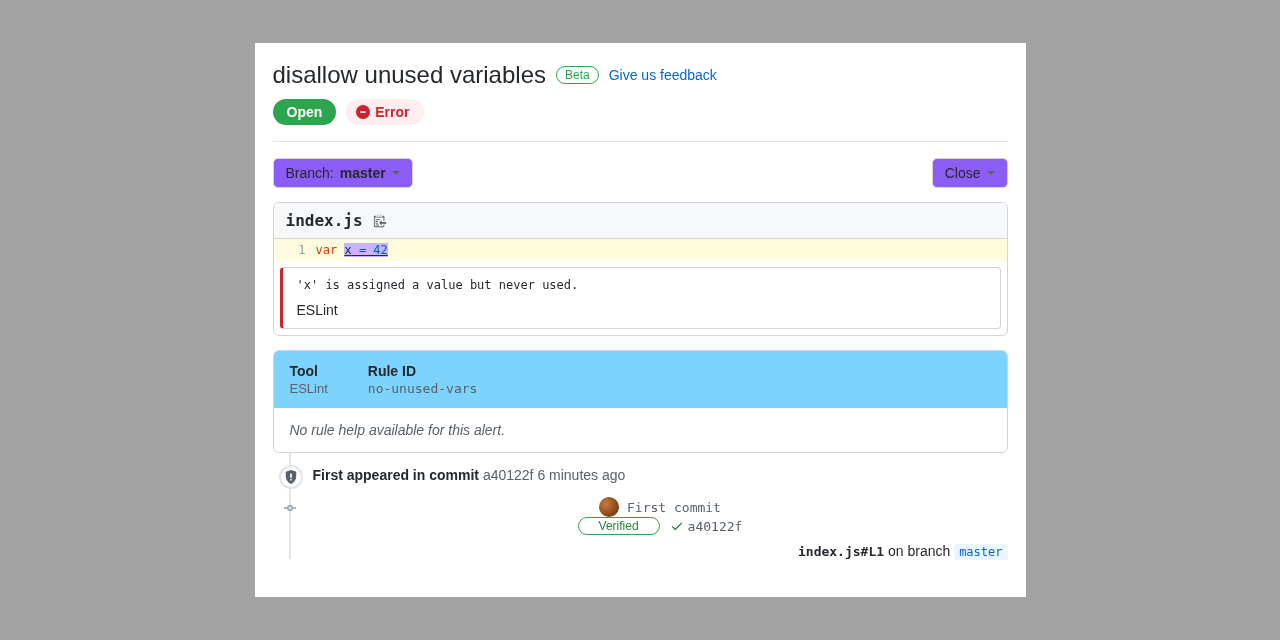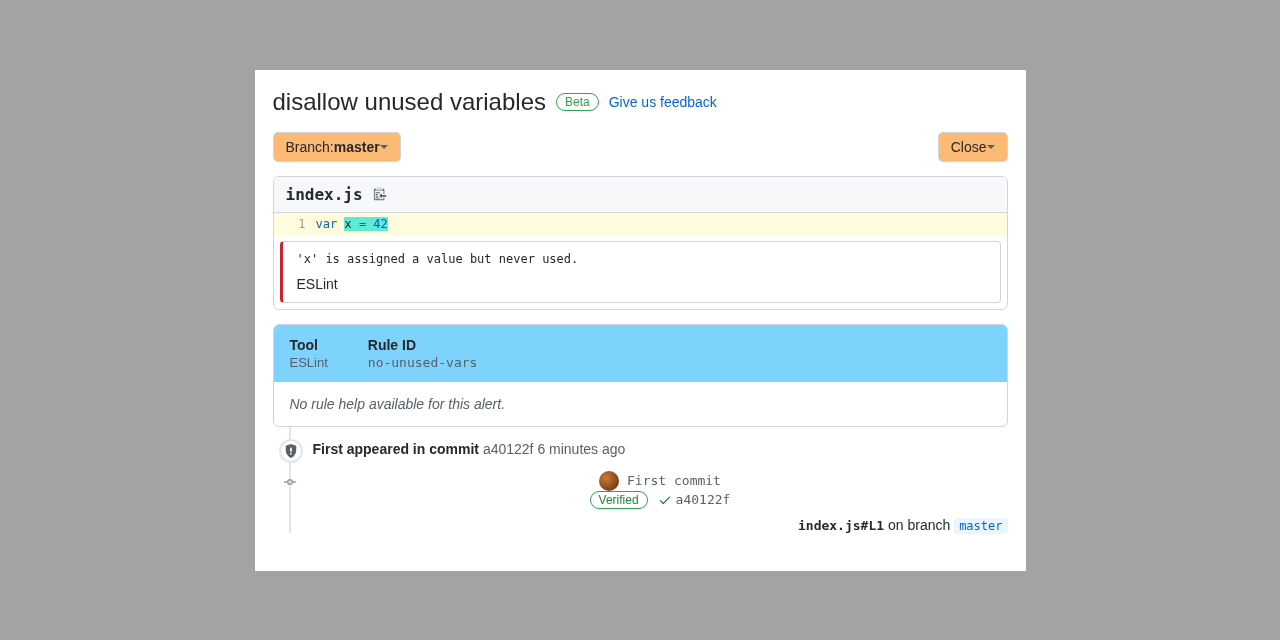--- a/index.html
+++ b/index.html
@@ -22,31 +22,31 @@
   .hdr { display:flex; align-items:center; gap:10px; }
   .title { font-size: 24px; font-weight:400; color:#24292e; }
   .beta { border:1px solid #2da44e; color:#2da44e; font-size:12px; border-radius:10px; padding:1px 8px; font-weight:500;}
   .feedback { color:#0366d6; font-size:14px; cursor:pointer; }
   .pills { display:flex; gap:10px; margin-top:10px; padding-bottom:16px; border-bottom:1px solid #e1e4e8; }
   .pill-open { background:#2da44e; color:#fff; border-radius:14px; padding:5px 14px; font-weight:600; font-size:14px; }
   .pill-error { background:#ffeef0; color:#cb2431; border-radius:14px; padding:5px 14px 5px 10px; font-weight:600; font-size:14px; display:flex; align-items:center; gap:5px; }
   .pill-error svg { fill:#cb2431; }
 
   .row2 { display:flex; justify-content:space-between; margin-top:16px; margin-bottom:14px; }
-  .btn { background:#fdba74; border:1px solid #d1d5da; border-radius:5px; padding:6px 12px; font-size:14px; color:#24292e; cursor:pointer; display:flex; align-items:center; gap:0; }
+  .btn { background:#8b5cf6; border:1px solid #d1d5da; border-radius:5px; padding:6px 12px; font-size:14px; color:#24292e; cursor:pointer; display:flex; align-items:center; gap:6px; }
   .btn .caret { width:0; height:0; border-left:4px solid transparent; border-right:4px solid transparent; border-top:4px solid #586069; display:inline-block; }
 
   .codebox { border:1px solid #d1d5da; border-radius:6px; overflow:hidden; }
   .codehdr { background:#f6f8fa; border-bottom:1px solid #d1d5da; padding:8px 12px; display:flex; align-items:center; gap:10px; font-family: SFMono-Regular, Consolas, monospace; font-size:16px; font-weight:600;}
   .copyico { width:14px; height:14px; fill:#586069; cursor:pointer; }
   .codeline { display:flex; background:#fffbdd; font-family: SFMono-Regular, Consolas, monospace; font-size:12px; }
   .lineno { width:42px; text-align:right; color:#959da5; padding:4px 10px; background:#fffbdd; user-select:none;}
   .linecontent { padding:4px 0; }
-  .kw { color:#0369a1; }
-  .hl { background:#5eead4; }
+  .kw { color:#c2410c; }
+  .hl { background:#c4b5fd;text-decoration:underline; }
   .num { color:#005cc5; }
 
   .msgbox { margin:6px 6px 6px 6px; border:1px solid #d1d5da; border-left:3px solid #cb2431; border-radius:4px; padding:10px 14px; font-family: SFMono-Regular, Consolas, monospace; font-size:12px; color:#24292e; }
   .msgbox .tool { margin-top:10px; font-family: -apple-system, sans-serif; font-size:14px; color:#24292e; }
 
   .meta { border:1px solid #d1d5da; border-radius:6px; margin-top:14px; overflow:hidden;}
   .metatop { background:#7dd3fc; padding:12px 16px; display:flex; gap:40px; }
   .metatop .lbl { font-weight:600; font-size:14px; margin-bottom:2px;}
   .metatop .val { font-size:13px; color:#586069; }
   .metatop .mono { font-family: SFMono-Regular, Consolas, monospace; }
@@ -59,38 +59,47 @@
   .tl-badge svg{ fill:#586069; width:14px; height:14px;}
   .tl-dot { position:absolute; left:11px; top:4px; width:12px; height:12px; }
   .tl-dot svg{ fill:#959da5; width:12px; height:12px;}
   .tl-text { color:#24292e; font-size:14px; }
   .tl-text .muted{ color:#586069; }
   .commit-row{ display:flex; align-items:center; justify-content:space-between;flex-direction:column;}
   .commit-left{ display:flex; align-items:center; gap:8px;}
   .avatar{ width:20px; height:20px; border-radius:50%; background: radial-gradient(circle at 35% 35%, #c97a3a, #5a2a0a);}
   .mono { font-family: SFMono-Regular, Consolas, monospace; font-size:13px; color:#586069;}
   .commit-right{ display:flex; align-items:center; gap:10px;}
-  .verified{ border:1px solid #2da44e; color:#22863a; border-radius:10px; font-size:12px; padding:1px 8px;}
+  .verified{ border:1px solid #2da44e; color:#22863a; border-radius:10px; font-size:12px; padding:1px 20px;}
   .check{ color:#22863a; display:flex; align-items:center; gap:4px;}
   .check svg{ fill:#22863a; width:14px; height:14px;}
   .sub { padding-left:46px; margin-top:8px; font-size:14px;text-align:right;}
   .sub .mono2{ font-family: SFMono-Regular, Consolas, monospace; font-weight:600; color:#24292e; font-size:13px;}
   .branchtag{ background:#eaf5ff; color:#0366d6; font-family: SFMono-Regular, Consolas, monospace; font-size:12px; padding:1px 5px; border-radius:3px;}
 </style>
 </head>
 <body>
 
 <div class="card">
 
   <div class="hdr">
     <h1 class="title">disallow unused variables</h1>
     <span class="beta">Beta</span>
     <a class="feedback">Give us feedback</a>
   </div>
 
+  <div class="pills">
+    <span class="pill-open">Open</span>
+    <span class="pill-error">
+      <svg viewBox="0 0 16 16" width="14" height="14">
+          <path d="M8 0a8 8 0 100 16A8 8 0 008 0zM5 7h6v2H5V7z"></path>
+        </svg>
+      <span>Error</span>
+    </span>
+  </div>
 
   <div class="row2">
     <button class="btn">
       <span>Branch: </span>
         <b>master</b>
       <span class="caret"></span>
     </button>
     <button class="btn">
       <span>Close</span>
       <span class="caret"></span>

